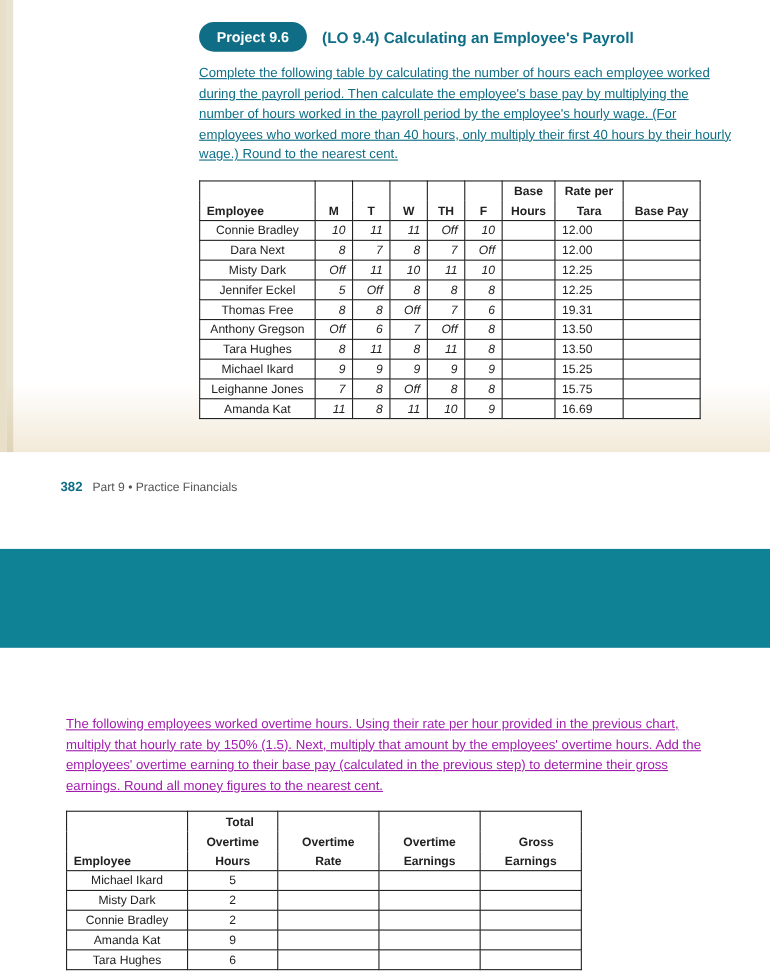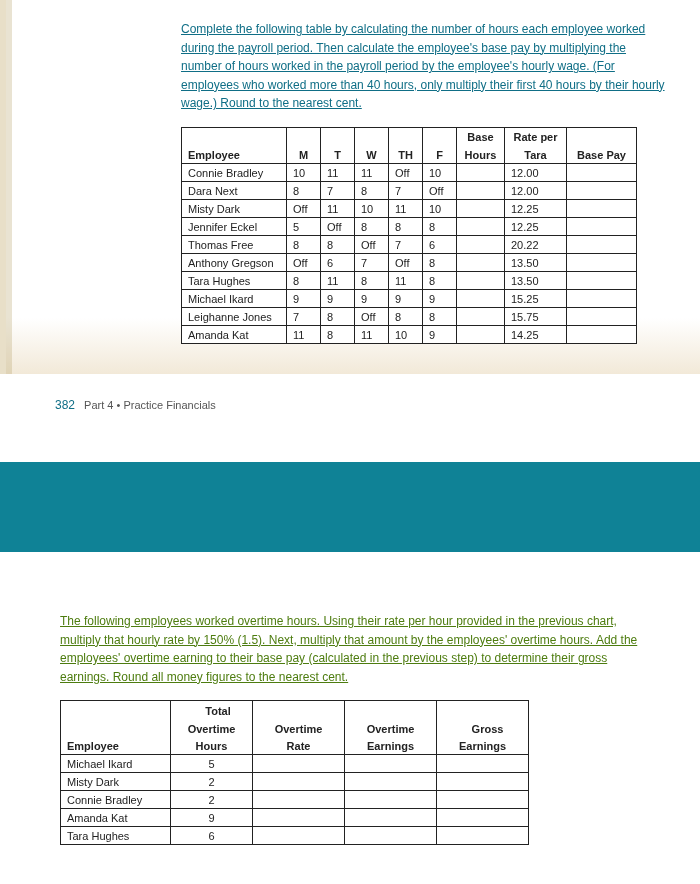--- a/index.html
+++ b/index.html
@@ -63,57 +63,61 @@
     border: 1px solid #222;
     padding: 2px 6px;
     vertical-align: bottom;
     height: 18px;
   }
   table.payroll th, table.overtime th {
     font-weight: bold;
     text-align: center;
     vertical-align: bottom;
   }
-  table.payroll td.name, table.overtime td.name { text-align: left; }
-  table.payroll td.num { text-align: left; }
+  table.payroll td.name, table.overtime td.name { text-align: center; }
+  table.payroll td.num { text-align: right; font-style: italic; }
   table.payroll td.rate { text-align: left; padding-right: 10px;}
   table.payroll td.blank, table.overtime td.blank { background:#fff; }
   .col-emp { width: 105px; }
   .col-day { width: 34px; }
   .col-base { width: 48px; }
   .col-rate { width: 62px; }
   .col-pay { width: 70px; }
 
   .page-num-row {
     padding: 24px 0 24px 55px;
     font-size: 11px;
     color: #555;
   }
-  .page-num-row .num { font-weight: normal; color: #0f6e86; font-size: 12px; margin-right: 6px; }
+  .page-num-row .num { font-weight: bold; color: #0f6e86; font-size: 12px; margin-right: 6px; }
   .teal-bar {
     height: 90px;
     background: #0f8296;
     width: 100%;
   }
   .gap { height: 26px; background:#fff; }
   .page-bottom {
     padding: 20px 60px 10px 60px;
   }
-  .instructions2 { color:#4d7c0f; }
+  .instructions2 { color:#a21caf; }
   table.overtime .col-emp2 { width: 110px; }
   table.overtime .col-othrs { width: 82px; padding-left: 19px; }
   table.overtime .col-otrate { width: 92px; }
   table.overtime .col-otearn { width: 92px; }
   table.overtime .col-gross { width: 92px; }
   table.overtime td.num { text-align: center; }
 </style>
 </head>
 <body>
 
 <div class="page-top">
+  <div class="project-row">
+    <span class="pill">Project 9.6</span>
+    <span class="proj-title">(LO 9.4) Calculating an Employee's Payroll</span>
+  </div>
   <div class="instructions">Complete the following table by calculating the number of hours each employee worked during the payroll period. Then calculate the employee's base pay by multiplying the number of hours worked in the payroll period by the employee's hourly wage. (For employees who worked more than 40 hours, only multiply their first 40 hours by their hourly wage.) Round to the nearest cent.</div>
 
   <table class="payroll">
     <thead>
       <tr>
         <th class="col-emp" rowspan="2" style="vertical-align:bottom;text-align:left;">Employee</th>
         <th class="col-day" rowspan="2">M</th>
         <th class="col-day" rowspan="2">T</th>
         <th class="col-day" rowspan="2">W</th>
         <th class="col-day" rowspan="2">TH</th>
@@ -174,21 +178,21 @@
           <td class="blank"></td>
         </tr>
         <tr>
           <td class="name">Thomas Free</td>
           <td class="num">8</td>
           <td class="num">8</td>
           <td class="num">Off</td>
           <td class="num">7</td>
           <td class="num">6</td>
           <td class="blank"></td>
-          <td class="rate">20.22</td>
+          <td class="rate">19.31</td>
           <td class="blank"></td>
         </tr>
         <tr>
           <td class="name">Anthony Gregson</td>
           <td class="num">Off</td>
           <td class="num">6</td>
           <td class="num">7</td>
           <td class="num">Off</td>
           <td class="num">8</td>
           <td class="blank"></td>
@@ -229,30 +233,30 @@
           <td class="blank"></td>
         </tr>
         <tr>
           <td class="name">Amanda Kat</td>
           <td class="num">11</td>
           <td class="num">8</td>
           <td class="num">11</td>
           <td class="num">10</td>
           <td class="num">9</td>
           <td class="blank"></td>
-          <td class="rate">14.25</td>
+          <td class="rate">16.69</td>
           <td class="blank"></td>
         </tr>
       </tbody>
   </table>
 </div>
 
 <div class="page-num-row">
   <span class="num">382</span>
-  <span>Part 4 • Practice Financials</span>
+  <span>Part 9 • Practice Financials</span>
 </div>
 
 <div class="gap"></div>
 <div class="teal-bar"></div>
 <div class="gap" style="height:40px;"></div>
 
 <div class="page-bottom">
   <div class="instructions2">The following employees worked overtime hours. Using their rate per hour provided in the previous chart, multiply that hourly rate by 150% (1.5). Next, multiply that amount by the employees' overtime hours. Add the employees' overtime earning to their base pay (calculated in the previous step) to determine their gross earnings. Round all money figures to the nearest cent.</div>
 
   <table class="overtime">

